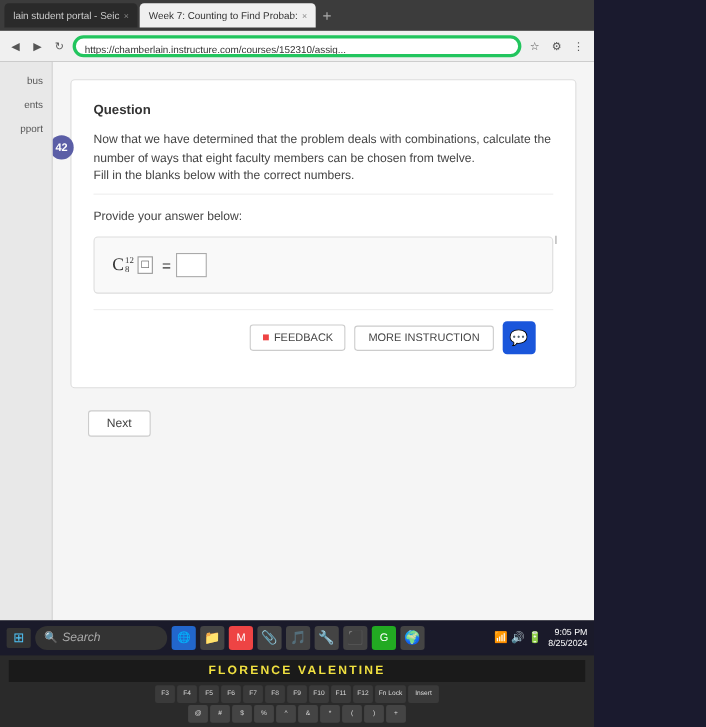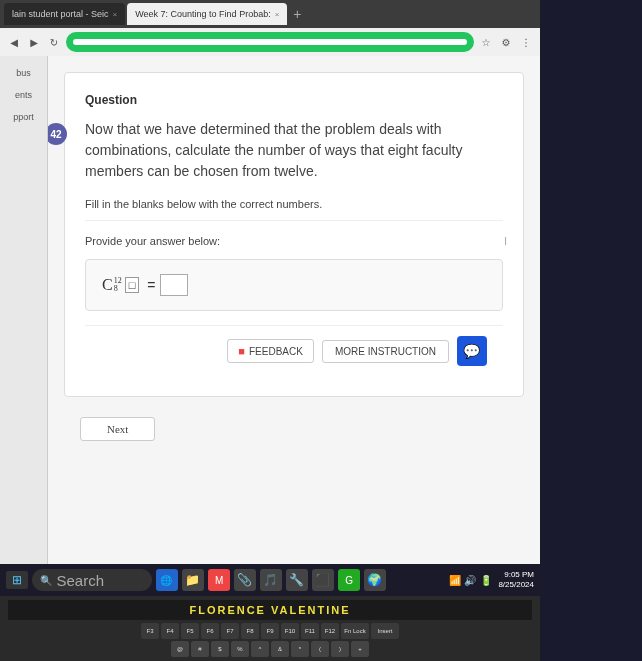--- a/index.html
+++ b/index.html
@@ -72,21 +72,21 @@
       align-items: center;
       height: 28px;
       background: #f0f0f0;
       padding: 0 6px;
       gap: 4px;
     }
 
     .address-input {
       flex: 1;
       background: white;
-      border: 7px solid #22c55e;
+      border: 3px solid #22c55e;
       border-radius: 12px;
       height: 20px;
       padding: 0 8px;
       font-size: 9px;
       color: #333;
     }
 
     .browser-icons {
       display: flex;
       gap: 4px;
@@ -121,21 +121,21 @@
       gap: 4px;
       border-right: 1px solid #ccc;
       flex-shrink: 0;
     }
 
     .sidebar-item {
       padding: 4px 8px;
       font-size: 9px;
       color: #555;
       cursor: pointer;
-      text-align: center;
+      text-align: right;
     }
 
     
     .page-content {
       flex: 1;
       background: #f5f5f5;
       overflow-y: auto;
       padding: 16px;
     }
 
@@ -149,24 +149,24 @@
     }
 
     .question-title {
       font-size: 12px;
       font-weight: bold;
       color: #333;
       margin-bottom: 12px;
     }
 
     .question-text {
-      font-size: 14px;
+      font-size: 11px;
       color: #444;
       line-height: 1.5;
-      margin-bottom: 16px;
+      margin-bottom: 2px;
     }
 
     .fill-blanks-text {
       font-size: 11px;
       color: #444;
       margin-bottom: 14px;
       border-bottom: 1px solid #eee;
       padding-bottom: 10px;
     }
 
@@ -293,28 +293,27 @@
       padding: 5px 12px;
       background: white;
       border: 1px solid #ccc;
       border-radius: 3px;
       font-size: 11px;
       color: #444;
       cursor: pointer;
     }
 
     .next-btn {
-      padding: 5px 26px;
+      padding: 5px 16px;
       background: white;
       border: 1px solid #ccc;
       border-radius: 3px;
       font-size: 11px;
       color: #444;
       cursor: pointer;
-      font-family: Liberation Serif, serif;
     }
 
     
     .taskbar {
       height: 32px;
       background: #1a1a2a;
       display: flex;
       align-items: center;
       padding: 0 6px;
       flex-shrink: 0;
@@ -345,22 +344,23 @@
       gap: 4px;
       flex: 0 0 120px;
     }
 
     .search-icon-small {
       font-size: 10px;
       color: #aaa;
     }
 
     .search-text {
-      font-size: 15px;
+      font-size: 11px;
       color: #aaa;
+      font-style: italic;
     }
 
     .taskbar-icons {
       display: flex;
       align-items: center;
       gap: 4px;
       flex: 1;
     }
 
     .taskbar-app-icon {

